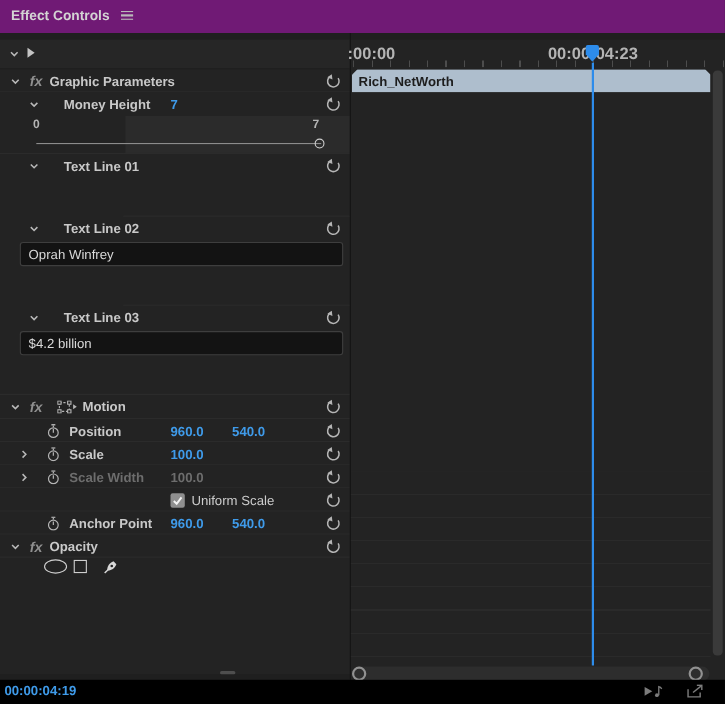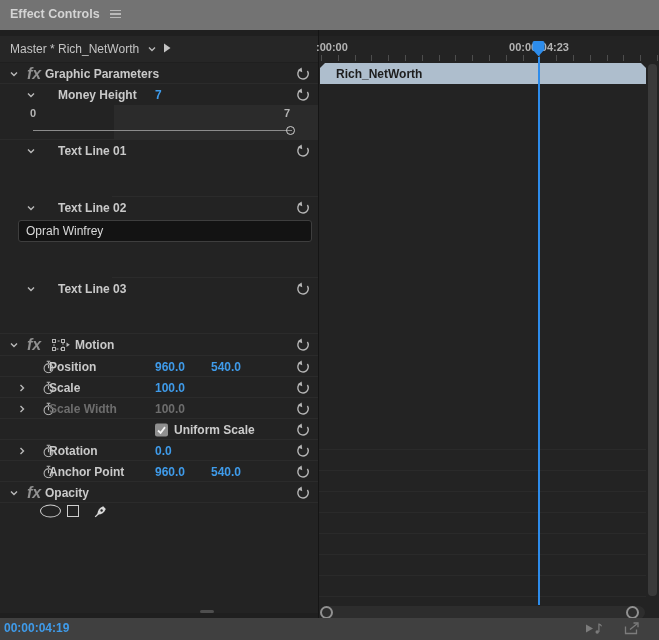--- a/index.html
+++ b/index.html
@@ -5,21 +5,21 @@
   * { margin:0; padding:0; box-sizing:border-box; }
   html,body { width:659px; height:640px; overflow:hidden; }
   body {
     background:#1f1f1f;
     font-family:"Liberation Sans","DejaVu Sans",sans-serif;
     font-size:12px; color:#c9c9c9; position:relative;
     -webkit-font-smoothing:antialiased;
   }
 
   
-  #topbar { position:absolute; left:0; top:0; width:659px; height:30px; background:#737373; }
+  #topbar { position:absolute; left:0; top:0; width:659px; height:30px; background:#701a75; }
   #panel-tab { position:absolute; left:10px; top:7px; display:flex; align-items:center; gap:10px; }
   #panel-title { font-weight:bold; color:#d4d4d4; font-size:12.5px; }
   .hamburger { display:inline-block; width:11px; }
   .hamburger i { display:block; height:1.5px; background:#b9b9b9; margin:2px 0; }
 
   
   #selector { position:absolute; left:0; top:36px; width:318px; height:26px;
     background:#262626; display:flex; align-items:center; }
   #master-label { margin-left:10px; color:#c4c4c4; white-space:nowrap; }
   #sel-chevron { margin-left:8px; color:#b9b9b9; }
@@ -34,24 +34,24 @@
   .div-b { box-shadow:inset 0 -1px 0 #2b2b2b; }
   .row > * { position:absolute; top:50%; transform:translateY(-50%); }
   .lbl { color:#c9c9c9; font-weight:bold; white-space:nowrap; }
   .val { color:var(--blue); font-weight:bold; white-space:nowrap; }
   .v1 { left:155px; } .v2 { left:211px; }
   .dis, .dis .lbl, .dis .val { color:#6d6d6d !important; }
   .chev { color:#b9b9b9; width:10px; height:10px; }
   .chev svg, .icon svg { display:block; }
   .chev-sec { left:9px; } .chev-sub { left:26px; }
   .chev-r { left:17px; transform:translateY(-50%) rotate(-90deg); }
-  .fx { font-style:italic; color:#909090; font-size:16px; left:27px; font-weight:bold; }
+  .fx { font-style:italic; color:#909090; font-size:13px; left:27px; font-weight:bold; }
   .stopwatch { left:42px; color:#b5b5b5; }
   .reset { left:296px; width:14px; height:14px; color:#b5b5b5; cursor:pointer; }
-  .name-sec { left:45px; } .name-sub { left:58px; } .name-par { left:49px; }
+  .name-sec { left:45px; } .name-sub { left:58px; } .name-par { left:63px; }
 
   #video-effects-row { background:#232323; box-shadow:inset 0 -1px 0 #2e2e2e; }
   #ve-title { left:8px; font-weight:bold; color:#d2d2d2; }
   #ve-collapse { left:300px; color:#b0b0b0; }
 
   .motion-icon { left:52px; color:#b5b5b5; }
   .name-motion { left:75px; }
 
   
   #slider-block { height:35px; position:relative;
@@ -67,75 +67,74 @@
   .input-wrap { position:relative; height:27px; }
   .input-wrap.short { height:25px;text-decoration:underline; }
   .text-input { position:absolute; left:18px; top:2px; width:294px; height:22px;
      background:#131313; border:1px solid #3e3e3e; border-radius:3px; color:#dadada;
      font-family:inherit; font-size:12px; padding:0 7px; outline:none; }
   .spacer36 { height:36px; } .spacer35 { height:35px; }
   .spacer-line::after { content:""; position:absolute; left:112px; right:0; bottom:0; height:1px; background:#2b2b2b; }
 
   
   .checkbox { left:155px; width:13px; height:13px; background:#8f8f8f; border-radius:2px; }
-  .cb-label { left:174px; color:#cccccc; font-weight:bold; }
+  .cb-label { left:174px; color:#cccccc; font-weight:normal; }
 
   
   #tools-row { height:16px; }
   .tool-ellipse { left:40px; width:21px; height:13px; border:1.4px solid #cfcfcf; border-radius:50%; }
   .tool-rect { left:67px; width:12px; height:12px; border:1.4px solid #cfcfcf; }
   .tool-pen { left:93px; width:17px; height:15px; color:#d8d8d8; }
   #lp-scroll-dash { position:absolute; left:200px; top:610px; width:14px; height:3px; background:#4e4e4e; border-radius:2px; }
 
   
   #timeline { position:absolute; left:319px; top:36px; width:340px; height:582px; background:#232323; }
   #vdivider { position:absolute; left:318px; top:30px; width:1px; height:588px; background:#151515; }
   #ruler { position:absolute; left:0; top:0; width:340px; height:26px; }
   #ruler-ticks { position:absolute; left:2px; right:0; bottom:1px; height:6px;
      background:repeating-linear-gradient(to right,#4d4d4d 0 1px,transparent 1px 16.8px); }
-  .ruler-label { position:absolute; top:5px; color:#b4b4b4; font-size:11px; font-weight:bold; white-space:nowrap; }
+  .ruler-label { position:absolute; top:5px; color:#b4b4b4; font-size:15px; font-weight:bold; white-space:nowrap; }
   #ruler-start { left:-3px; }
   #ruler-playhead-label { left:170px; width:100px; text-align:center; }
   #clipbar { position:absolute; left:1px; top:27px; width:326px; height:21px;
      background:var(--clipbar); color:#1d1d1d; font-weight:bold;
      clip-path:polygon(5px 0,calc(100% - 5px) 0,100% 5px,100% 100%,0 100%,0 5px);
      display:flex; align-items:center; }
-  #clipbar span { margin-left:16px; }
+  #clipbar span { margin-left:6px; }
   #body-lines { position:absolute; left:0; top:393px; width:327px; height:176px;
      background:repeating-linear-gradient(to bottom,transparent 0 20px,#2a2a2a 20px 21px); }
   #playhead-line { position:absolute; left:219px; top:21px; width:2px; height:548px; background:var(--phblue); z-index:5; }
   #playhead-head { position:absolute; left:212px; top:5px; width:15px; height:16px; z-index:6; }
   #vscrollbar { position:absolute; left:329px; top:28px; width:9px; height:532px; background:#3a3a3a; border-radius:4px; }
   #hscrollbar { position:absolute; left:1px; top:570px; width:325px; height:13px; background:#2d2d2d; border-radius:7px; }
   .hs-handle { position:absolute; top:0; width:13px; height:13px; border:2px solid #919191;
      border-radius:50%; background:#2d2d2d; }
   .hs-left { left:0; } .hs-right { right:6px; }
 
   
-  #bottombar { position:absolute; left:0; top:618px; width:659px; height:22px; background:#404040; }
+  #bottombar { position:absolute; left:0; top:618px; width:659px; height:22px; background:#000000; }
   #bottom-timecode { position:absolute; left:4px; top:3px; color:var(--blue); font-weight:bold; }
   #play-audio-btn { position:absolute; left:584px; top:4px; width:20px; height:13px; color:#7c7c7c; }
   #export-btn { position:absolute; left:624px; top:4px; width:16px; height:13px; color:#7c7c7c; }
 </style>
 </head>
 <body>
 
 <div id="topbar">
   <div id="panel-tab">
     <span id="panel-title">Effect Controls</span>
     <span class="hamburger">
         <i></i>
         <i></i>
         <i></i>
       </span>
   </div>
 </div>
 
 <div id="selector">
-  <span id="master-label">Master * Rich_NetWorth</span>
   <span id="sel-chevron" class="chev">
     <svg viewBox="0 0 10 10" width="10" height="10">
         <polyline points="2,3.5 5,6.5 8,3.5" fill="none" stroke="currentColor" stroke-width="1.4"></polyline>
       </svg>
   </span>
   <span id="sel-arrow">
     <svg viewBox="0 0 8 10" width="8" height="10">
         <path d="M1 0.5 L7.5 5 L1 9.5 Z" fill="currentColor"></path>
       </svg>
   </span>
@@ -225,20 +224,23 @@
         </svg>
     </span>
     <span class="lbl name-sub">Text Line 03</span>
     <span class="reset">
       <svg viewBox="0 0 14 14" width="14" height="14">
           <path d="M4 2.6 A5.2 5.2 0 1 0 11.4 4.0" fill="none" stroke="currentColor" stroke-width="1.4"></path>
           <path d="M5.6 0.4 L1.6 3.2 L6.2 5.2 Z" fill="currentColor"></path>
         </svg>
     </span>
   </div>
+  <div class="input-wrap short">
+    <input class="text-input" value="$4.2 billion" style="">
+  </div>
   <div class="row spacer35 div-b"></div>
 
   <div class="row h22 div-b">
     <span class="chev chev-sec">
       <svg viewBox="0 0 10 10" width="10" height="10">
           <polyline points="2,3.5 5,6.5 8,3.5" fill="none" stroke="currentColor" stroke-width="1.4"></polyline>
         </svg>
     </span>
     <span class="fx">fx</span>
     <span class="icon motion-icon">
@@ -336,43 +338,20 @@
     </span>
     <span class="cb-label">Uniform Scale</span>
     <span class="reset">
       <svg viewBox="0 0 14 14" width="14" height="14">
           <path d="M4 2.6 A5.2 5.2 0 1 0 11.4 4.0" fill="none" stroke="currentColor" stroke-width="1.4"></path>
           <path d="M5.6 0.4 L1.6 3.2 L6.2 5.2 Z" fill="currentColor"></path>
         </svg>
     </span>
   </div>
 
-  <div class="row h21 div-b">
-    <span class="chev chev-r">
-      <svg viewBox="0 0 10 10" width="10" height="10">
-          <polyline points="2,3.5 5,6.5 8,3.5" fill="none" stroke="currentColor" stroke-width="1.4"></polyline>
-        </svg>
-    </span>
-    <span class="icon stopwatch">
-      <svg viewBox="0 0 13 13" width="13" height="13">
-          <rect x="4.7" y="0" width="3.6" height="1.3" fill="currentColor"></rect>
-          <line x1="6.5" y1="1.3" x2="6.5" y2="2.8" stroke="currentColor" stroke-width="1.1"></line>
-          <circle cx="6.5" cy="7.8" r="4.4" fill="none" stroke="currentColor" stroke-width="1.1"></circle>
-          <line x1="6.5" y1="7.8" x2="6.5" y2="4.6" stroke="currentColor" stroke-width="1.1"></line>
-        </svg>
-    </span>
-    <span class="lbl name-par">Rotation</span>
-    <span class="val v1">0.0</span>
-    <span class="reset">
-      <svg viewBox="0 0 14 14" width="14" height="14">
-          <path d="M4 2.6 A5.2 5.2 0 1 0 11.4 4.0" fill="none" stroke="currentColor" stroke-width="1.4"></path>
-          <path d="M5.6 0.4 L1.6 3.2 L6.2 5.2 Z" fill="currentColor"></path>
-        </svg>
-    </span>
-  </div>
 
   <div class="row h21 div-b">
     <span class="icon stopwatch">
       <svg viewBox="0 0 13 13" width="13" height="13">
           <rect x="4.7" y="0" width="3.6" height="1.3" fill="currentColor"></rect>
           <line x1="6.5" y1="1.3" x2="6.5" y2="2.8" stroke="currentColor" stroke-width="1.1"></line>
           <circle cx="6.5" cy="7.8" r="4.4" fill="none" stroke="currentColor" stroke-width="1.1"></circle>
           <line x1="6.5" y1="7.8" x2="6.5" y2="4.6" stroke="currentColor" stroke-width="1.1"></line>
         </svg>
     </span>

